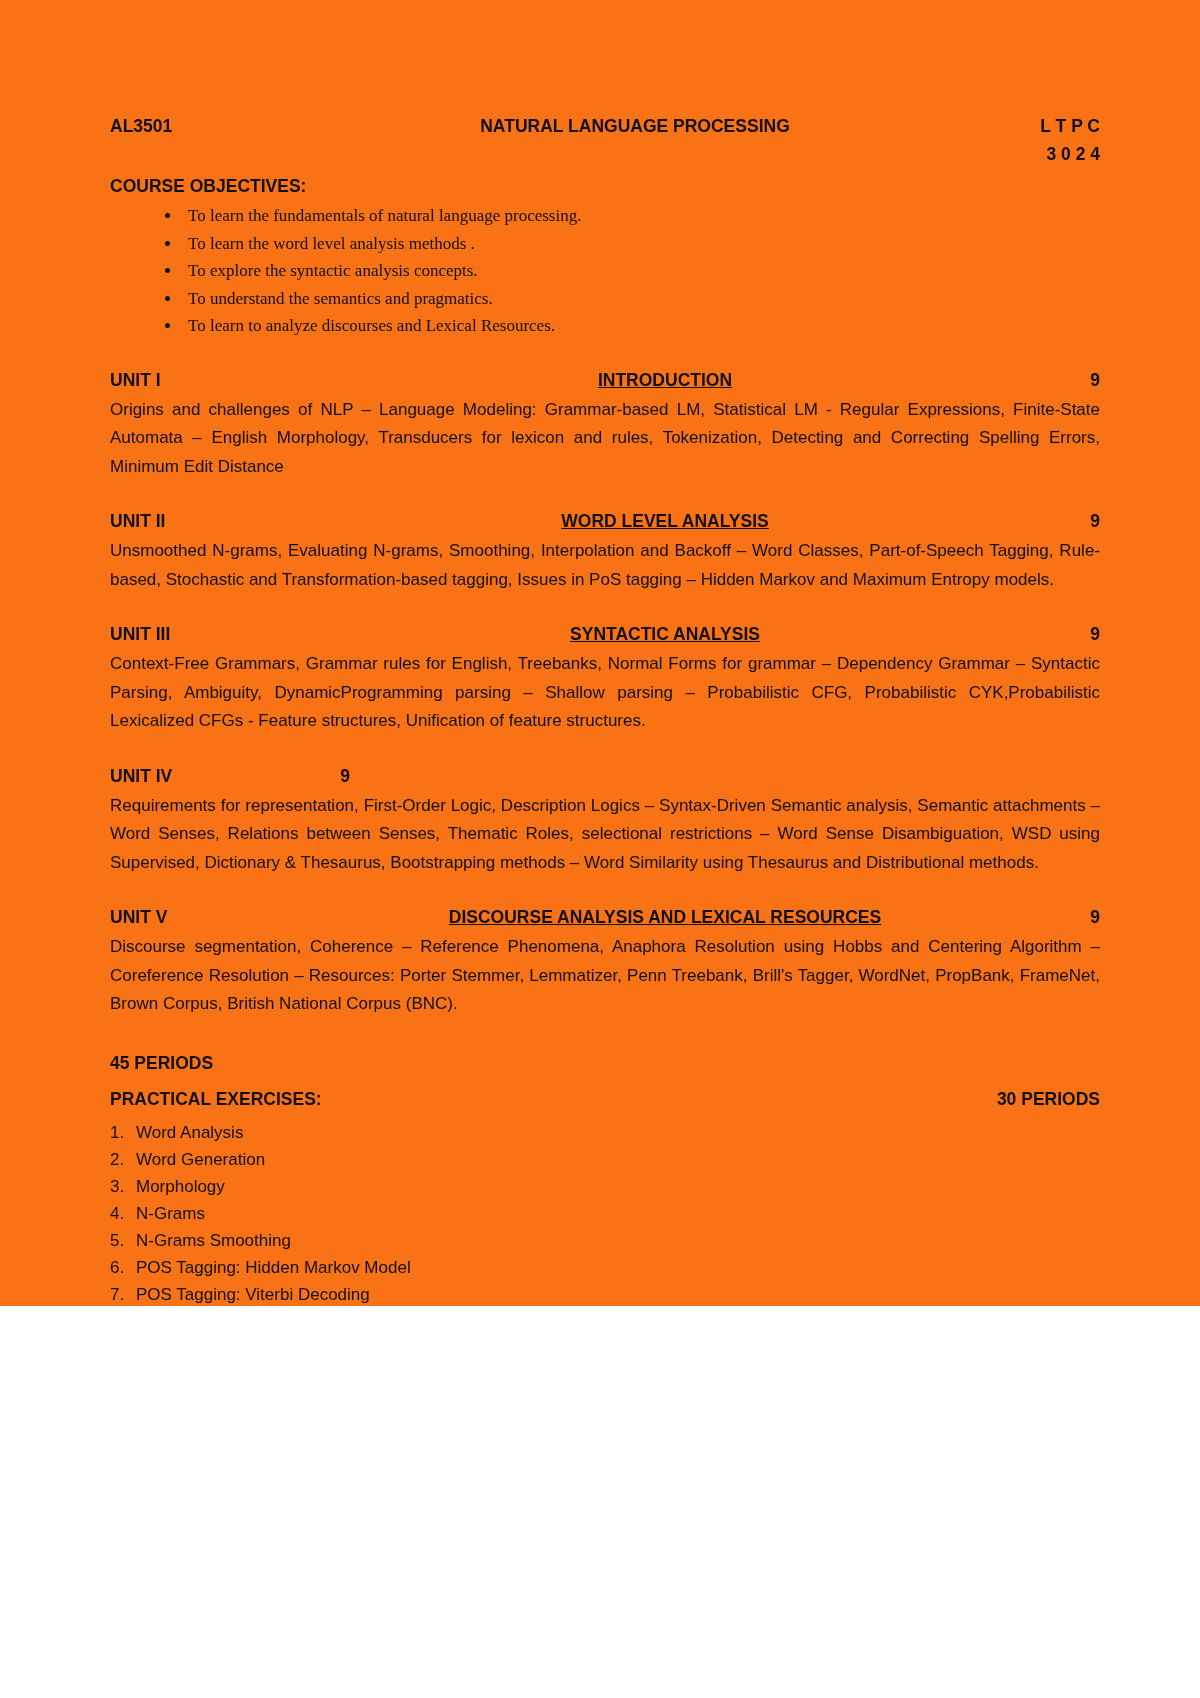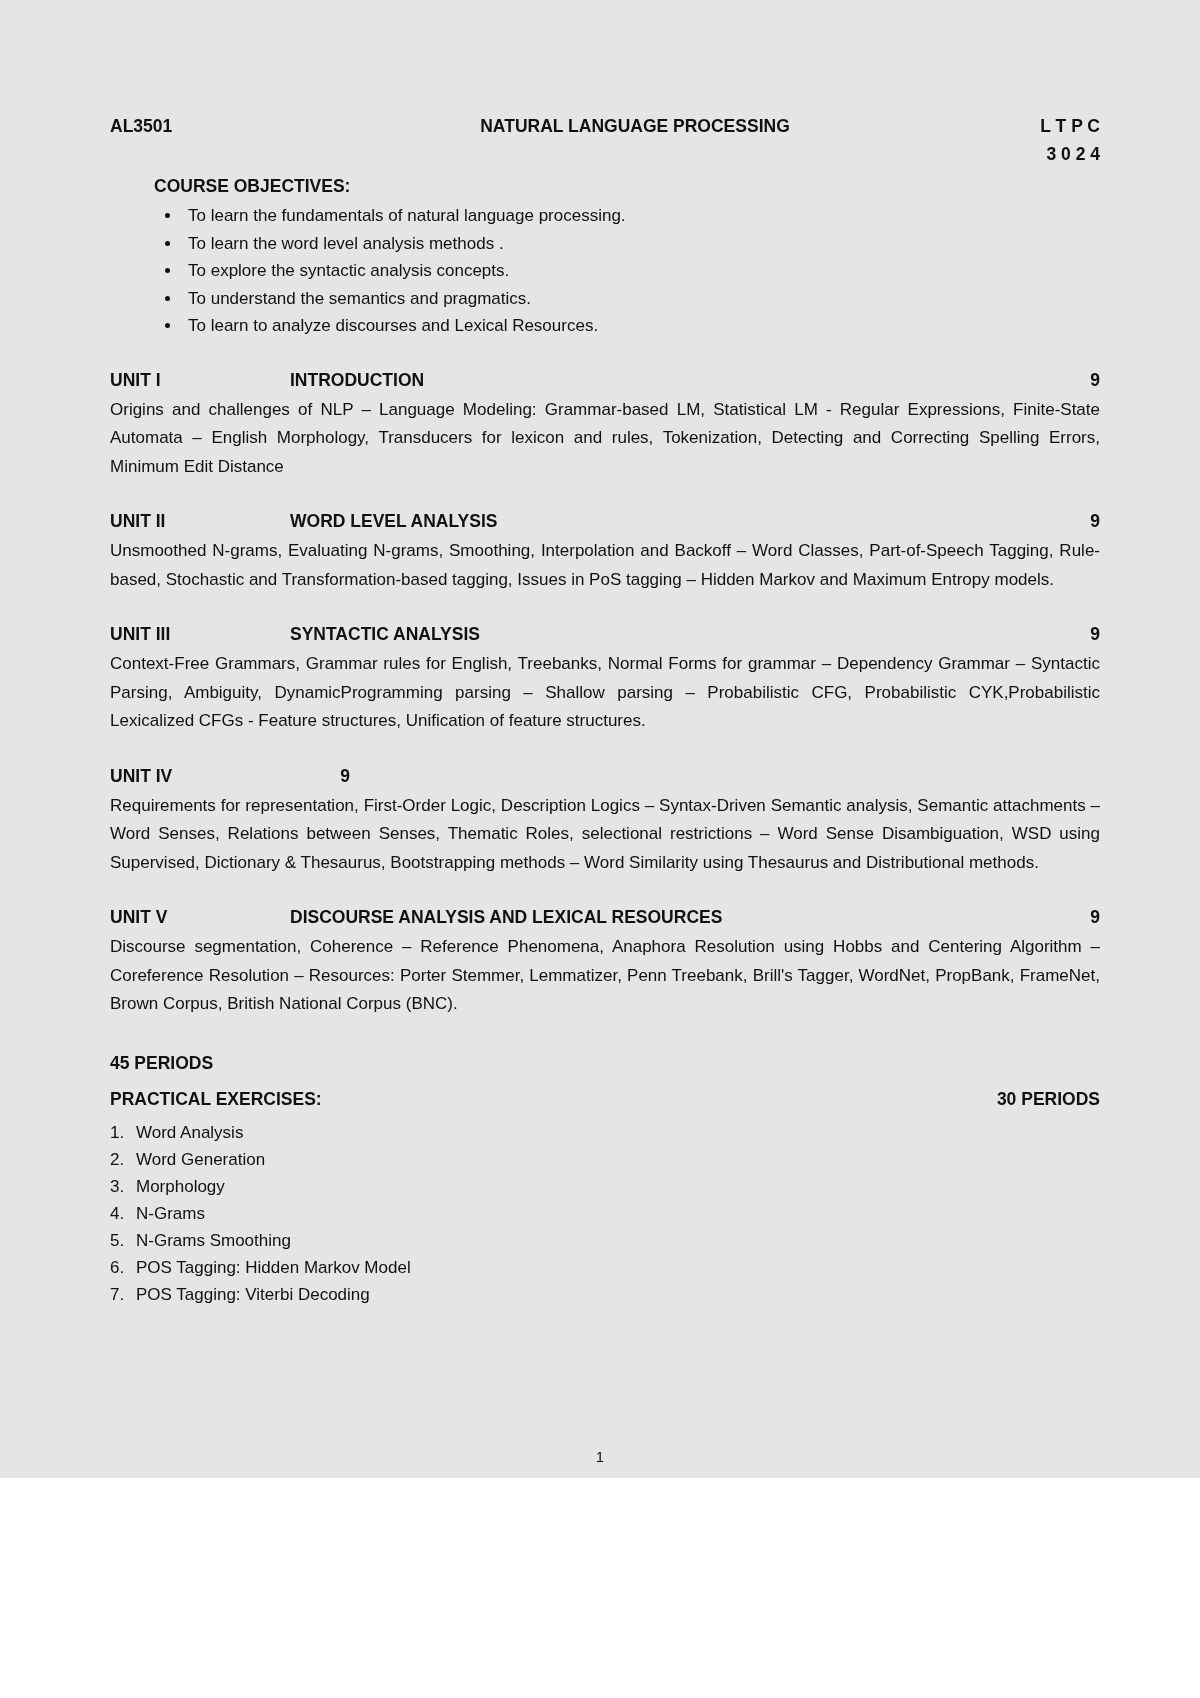--- a/index.html
+++ b/index.html
@@ -1,20 +1,20 @@
 <!DOCTYPE html>
 <html><head>
 <meta charset="utf-8">
 <style>
   html, body { margin: 0; padding: 0; background: #ffffff; }
   .page {
     position: relative;
     width: 1200px;
-    height: 1478px;
-    background: #e5e5e5;
+    height: 1306px;
+    background: #f97316;
     font-family: "Liberation Sans", sans-serif;
     color: #111111;
     box-sizing: border-box;
     overflow: hidden;
   }
   .content {
     position: absolute;
     left: 110px;
     top: 112px;
     width: 990px;
@@ -33,39 +33,39 @@
     text-align: right;
     font-weight: bold;
     font-size: 17.5px;
     line-height: 28px;
   }
   .section-heading {
     font-weight: bold;
     font-size: 17.5px;
     line-height: 28px;
     margin-top: 4px;
-    margin-left: 44px;
   }
   ul.objectives-list {
     margin: 2px 0 0 0;
     padding-left: 72px;
     font-size: 17px;
     line-height: 27.5px;
+    font-family: Liberation Serif, serif;
   }
   ul.objectives-list li { padding-left: 6px; }
   .unit { margin-top: 26px; }
   .unit-header {
     display: flex;
     align-items: baseline;
     font-weight: bold;
     font-size: 17.5px;
     line-height: 28px;
   }
   .unit-label { width: 180px; }
-  .unit-title { flex: 1; text-align: left; }
+  .unit-title { flex: 1; text-align: center; text-decoration: underline; }
   .unit-periods { width: 60px; text-align: right; }
   .unit-body {
     margin: 2px 0 0 0;
     font-size: 17px;
     line-height: 28.5px;
     text-align: justify;
   }
   .total-periods {
     margin-top: 30px;
     text-align: left;

